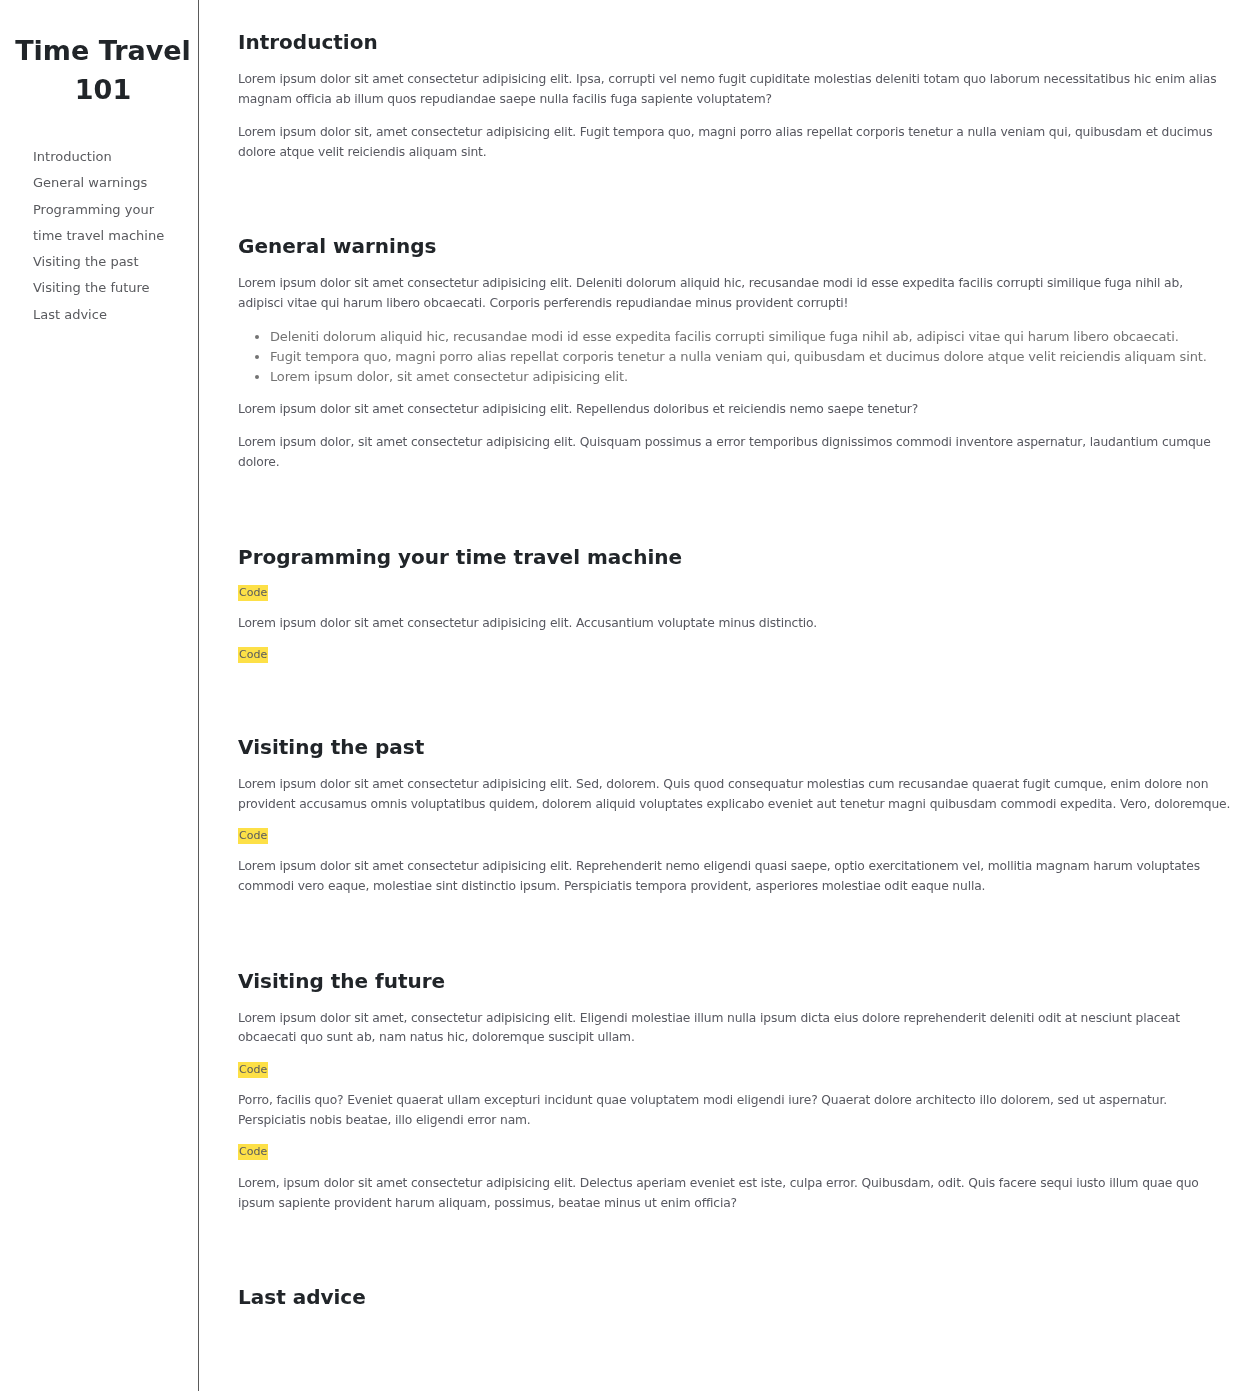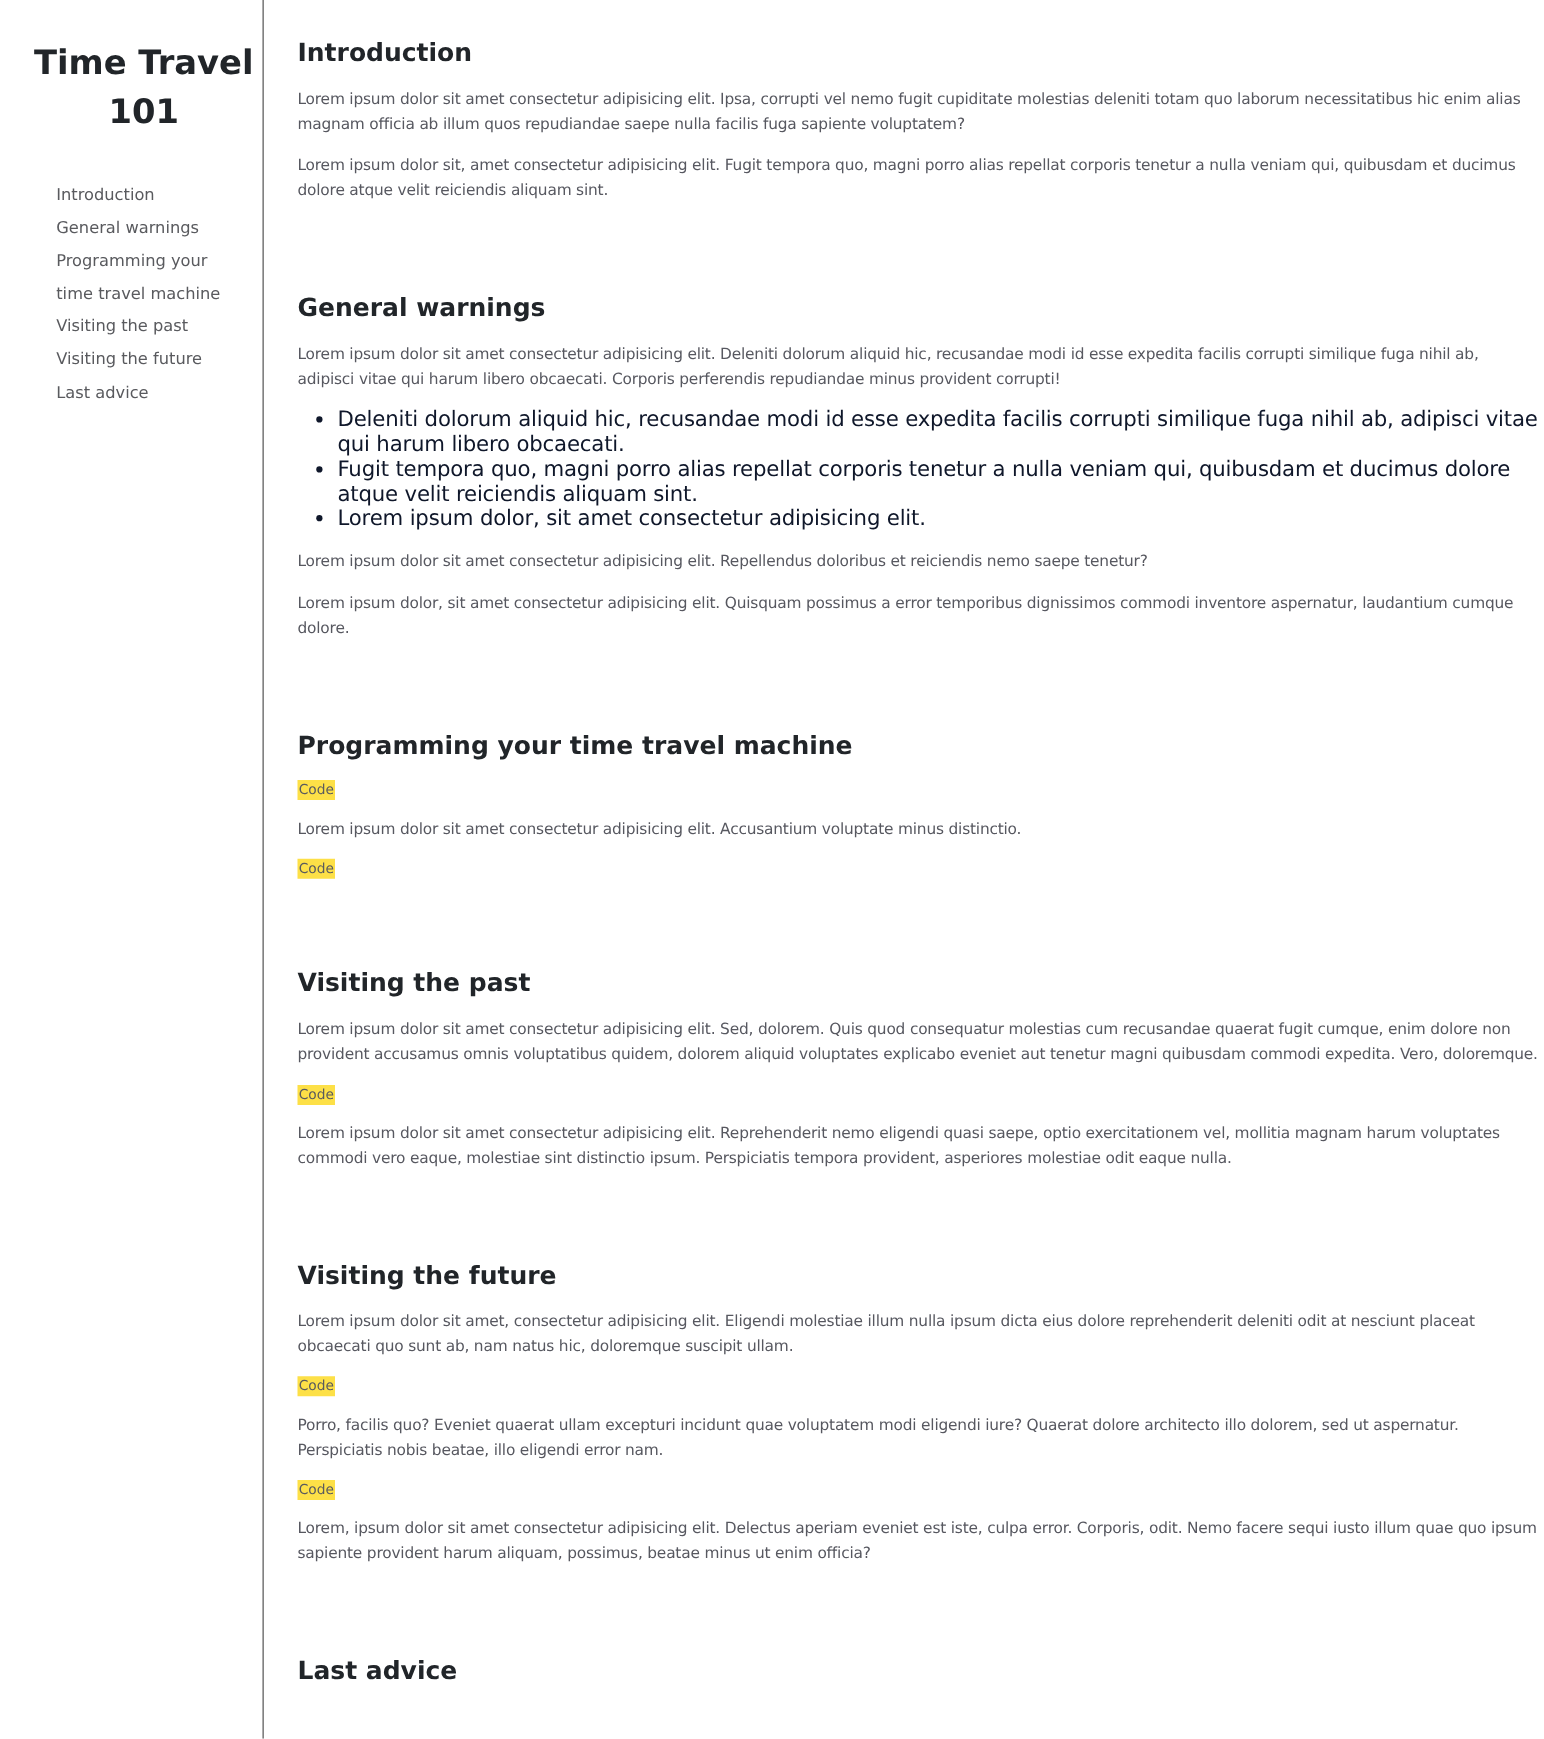--- a/index.html
+++ b/index.html
@@ -10,21 +10,21 @@
     body {
       width: 1235px;
       height: 1391px;
       position: relative;
       overflow: hidden;
       font-family: "DejaVu Sans", sans-serif;
       color: #4d4e53;
     }
     #navbar {
       position: absolute;
-      left: 12px;
+      left: 0;
       top: 0;
       width: 199px;
       height: 1391px;
       border-right: 1.5px solid #5a5a5a;
       box-sizing: border-box;
     }
     #navbar header {
       font-family: "DejaVu Sans", sans-serif;
       font-weight: bold;
       font-size: 27px;
@@ -79,23 +79,23 @@
       line-height: 19.8px;
       margin: 0 0 13.5px 0;
       color: #575860;
       letter-spacing: -0.15px;
     }
     .main-section ul {
       margin: 0 0 13.5px 0;
       padding-left: 32px;
     }
     .main-section ul li {
-      font-size: 17px;
+      font-size: 13px;
       line-height: 19.8px;
-      color: #0f172a;
+      color: #737373;
       letter-spacing: -0.15px;
     }
     .main-section code {
       display: inline-block;
       font-family: "DejaVu Sans", sans-serif;
       font-size: 11px;
       line-height: 16px;
       background: #fde047;
       color: #595a5e;
       padding: 0 1px;
@@ -167,21 +167,21 @@
     <div class="code-wrap"><code>Code</code></div>
     <p>Lorem ipsum dolor sit amet consectetur adipisicing elit. Reprehenderit nemo eligendi quasi saepe, optio exercitationem vel, mollitia magnam harum voluptates commodi vero eaque, molestiae sint distinctio ipsum. Perspiciatis tempora provident, asperiores molestiae odit eaque nulla.</p>
   </section>
 
   <section class="main-section">
     <header>Visiting the future</header>
     <p>Lorem ipsum dolor sit amet, consectetur adipisicing elit. Eligendi molestiae illum nulla ipsum dicta eius dolore reprehenderit deleniti odit at nesciunt placeat obcaecati quo sunt ab, nam natus hic, doloremque suscipit ullam.</p>
     <div class="code-wrap"><code>Code</code></div>
     <p>Porro, facilis quo? Eveniet quaerat ullam excepturi incidunt quae voluptatem modi eligendi iure? Quaerat dolore architecto illo dolorem, sed ut aspernatur. Perspiciatis nobis beatae, illo eligendi error nam.</p>
     <div class="code-wrap"><code>Code</code></div>
-    <p>Lorem, ipsum dolor sit amet consectetur adipisicing elit. Delectus aperiam eveniet est iste, culpa error. Corporis, odit. Nemo facere sequi iusto illum quae quo ipsum sapiente provident harum aliquam, possimus, beatae minus ut enim officia?</p>
+    <p>Lorem, ipsum dolor sit amet consectetur adipisicing elit. Delectus aperiam eveniet est iste, culpa error. Quibusdam, odit. Quis facere sequi iusto illum quae quo ipsum sapiente provident harum aliquam, possimus, beatae minus ut enim officia?</p>
   </section>
 
   <section class="main-section">
     <header>Last advice</header>
 
   </section>
 
 </main>
 
 </body></html>

